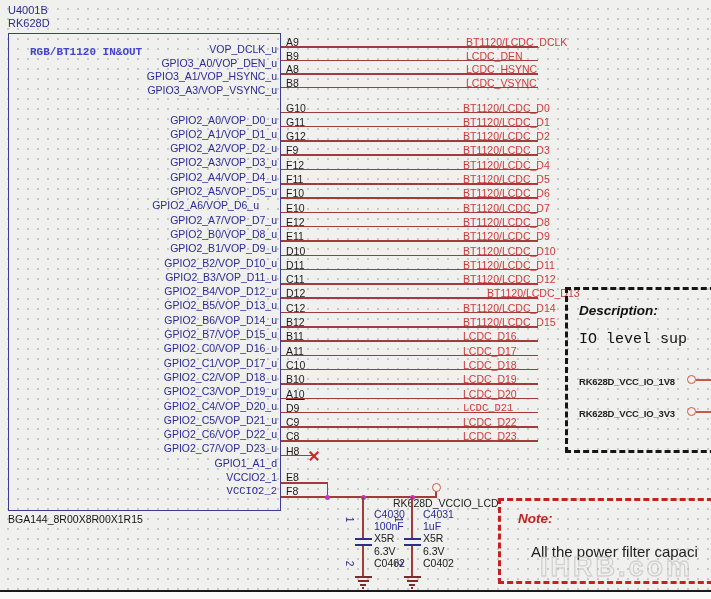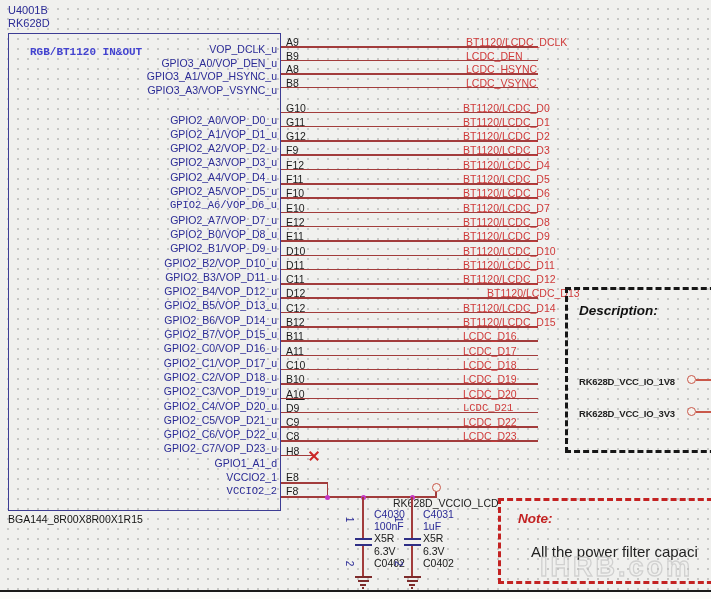--- a/index.html
+++ b/index.html
@@ -87,21 +87,21 @@
       <div class="abs wire" style="left: 281px; top: 168.7px; width: 257px;"></div>
       <span class="abs t pin-number" style="left: 286px; top: 158.7px;">F12</span>
       <span class="abs t pin-name" style="right: 434px; top: 170.7px;">GPIO2_A4/VOP_D4_u</span>
       <span class="abs t net-label" style="left: 463px; top: 158.7px;">BT1120/LCDC_D4</span>
       <div class="abs wire" style="left: 281px; top: 183px; width: 257px;"></div>
       <span class="abs t pin-number" style="left: 286px; top: 173px;">F11</span>
       <span class="abs t pin-name" style="right: 434px; top: 185px;">GPIO2_A5/VOP_D5_u</span>
       <span class="abs t net-label" style="left: 463px; top: 173px;">BT1120/LCDC_D5</span>
       <div class="abs wire" style="left: 281px; top: 197.3px; width: 257px;"></div>
       <span class="abs t pin-number" style="left: 286px; top: 187.3px;">F10</span>
-      <span class="abs t pin-name" style="right: 434px; top: 199.3px; font-family: Liberation Mono, monospace;">GPIO2_A6/VOP_D6_u</span>
+      <span class="abs t pin-name" style="right: 452px; top: 199.3px;">GPIO2_A6/VOP_D6_u</span>
       <span class="abs t net-label" style="left: 463px; top: 187.3px;">BT1120/LCDC_D6</span>
       <div class="abs wire" style="left: 281px; top: 211.6px; width: 257px;"></div>
       <span class="abs t pin-number" style="left: 286px; top: 201.6px;">E10</span>
       <span class="abs t pin-name" style="right: 434px; top: 213.6px;">GPIO2_A7/VOP_D7_u</span>
       <span class="abs t net-label" style="left: 463px; top: 201.6px;">BT1120/LCDC_D7</span>
       <div class="abs wire" style="left: 281px; top: 225.9px; width: 257px;"></div>
       <span class="abs t pin-number" style="left: 286px; top: 215.9px;">E12</span>
       <span class="abs t pin-name" style="right: 434px; top: 227.9px;">GPIO2_B0/VOP_D8_u</span>
       <span class="abs t net-label" style="left: 463px; top: 215.9px;">BT1120/LCDC_D8</span>
       <div class="abs wire" style="left: 281px; top: 240.2px; width: 257px;"></div>
@@ -212,20 +212,21 @@
   <span class="abs t cap-pin" style="left:396px;top:514px;">1</span>
   <span class="abs t cap-pin" style="left:396px;top:558px;">2</span>
   <span class="abs t cap-text navy" style="left:423px;top:508px;">C4031</span>
   <span class="abs t cap-text navy" style="left:423px;top:520px;">1uF</span>
   <span class="abs t cap-text" style="left:423px;top:532px;color:#1a1a1a;">X5R</span>
   <span class="abs t cap-text" style="left:423px;top:545px;color:#1a1a1a;">6.3V</span>
   <span class="abs t cap-text" style="left:423px;top:557px;color:#1a1a1a;">C0402</span>
 
   <div class="abs" id="desc-box" style="left:565px;top:287px;width:172px;height:160px;">
     <div class="abs t box-title" style="left:11px;top:13px;">Description:</div>
+    <div class="abs t mono" style="left:11px;top:41px;font-size:15px;color:#111;">IO level sup</div>
     <div class="abs t" style="left:11px;top:86px;font-size:9.5px;font-weight:700;color:#222;letter-spacing:-0.2px;">RK628D_VCC_IO_1V8</div>
     <div class="abs port-circle" style="left:119px;top:85px;"></div>
     <div class="abs port-line" style="left:128px;top:89px;width:40px;"></div>
     <div class="abs t" style="left:11px;top:118px;font-size:9.5px;font-weight:700;color:#222;letter-spacing:-0.2px;">RK628D_VCC_IO_3V3</div>
     <div class="abs port-circle" style="left:119px;top:117px;"></div>
     <div class="abs port-line" style="left:128px;top:121px;width:40px;"></div>
   </div>
 
   <div class="abs" id="note-box" style="left:498px;top:498px;width:218px;height:80px;">
     <div class="abs t box-title" style="left:17px;top:10px;color:#c32222;">Note:</div>

